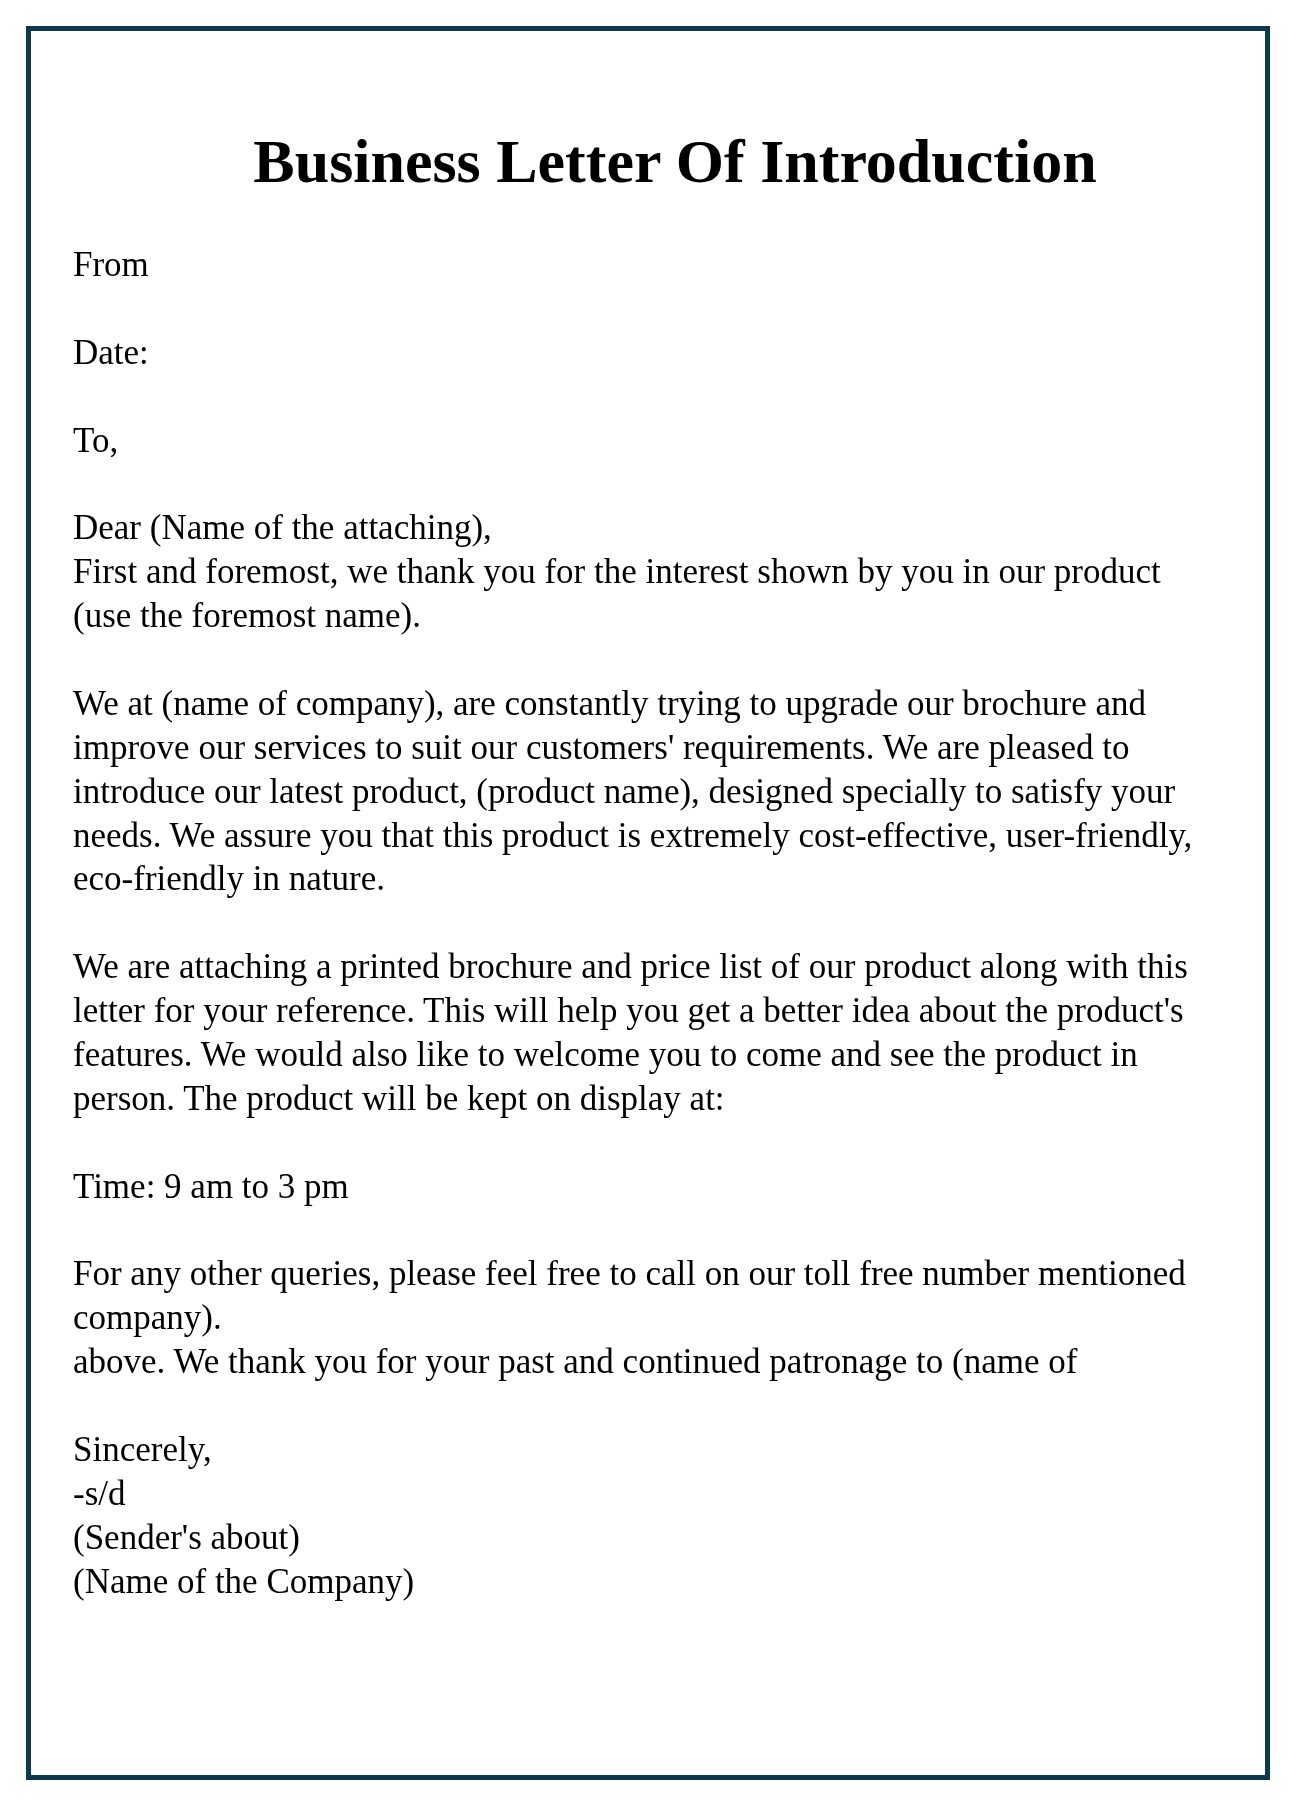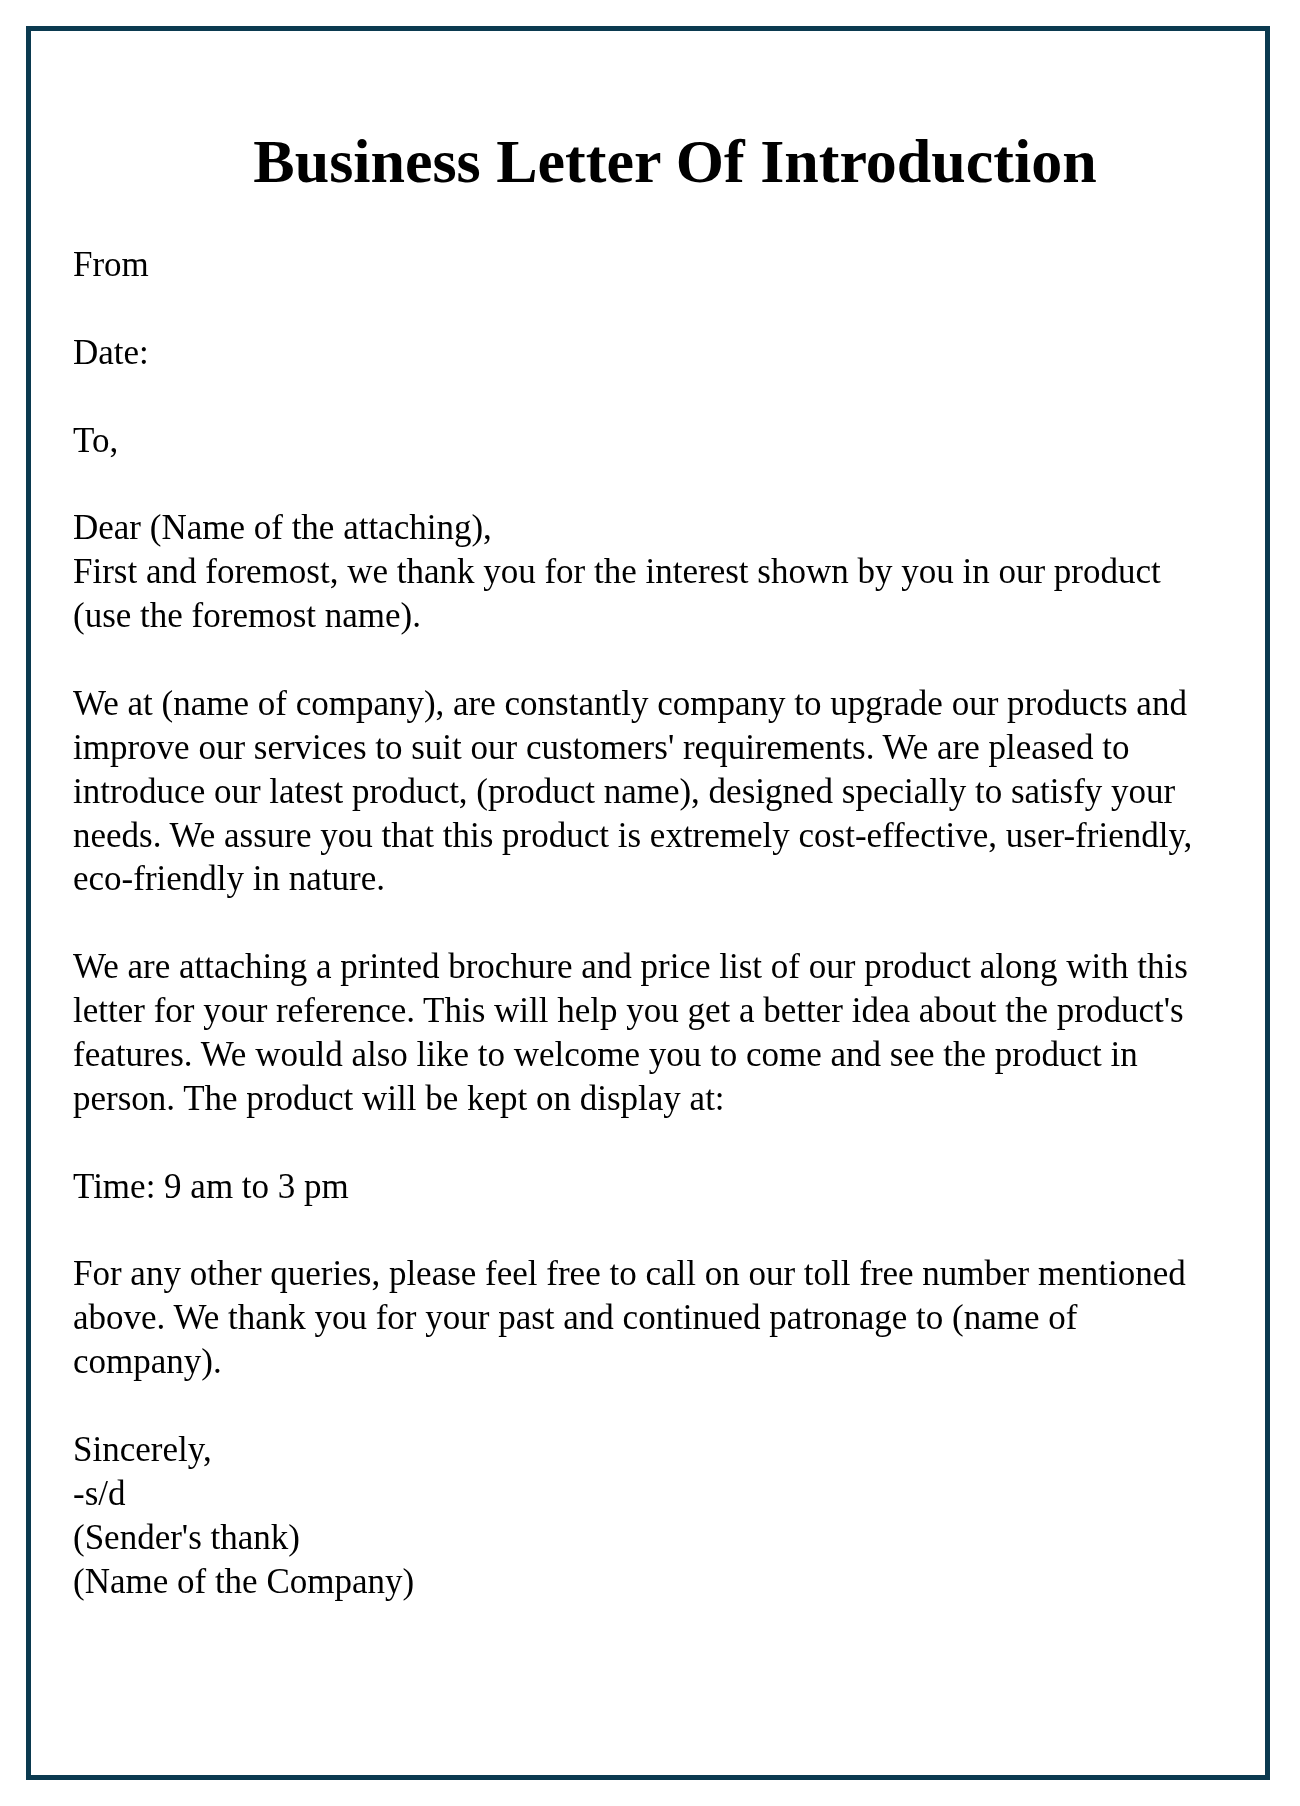--- a/index.html
+++ b/index.html
@@ -53,21 +53,21 @@
   <span class="gap"></span>
 
   <span class="line">Dear (Name of the attaching),</span>
   <div>
     <span class="line">First and foremost, we thank you for the interest shown by you in our product</span>
     <span class="line">(use the foremost name).</span>
   </div>
   <span class="gap"></span>
 
   <div>
-    <span class="line">We at (name of company), are constantly company to upgrade our products and</span>
+    <span class="line">We at (name of company), are constantly trying to upgrade our brochure and</span>
     <span class="line">improve our services to suit our customers' requirements. We are pleased to</span>
     <span class="line">introduce our latest product, (product name), designed specially to satisfy your</span>
     <span class="line">needs. We assure you that this product is extremely cost-effective, user-friendly,</span>
     <span class="line">eco-friendly in nature.</span>
   </div>
   <span class="gap"></span>
 
   <div>
     <span class="line">We are attaching a printed brochure and price list of our product along with this</span>
     <span class="line">letter for your reference. This will help you get a better idea about the product's</span>
@@ -76,24 +76,24 @@
   </div>
   <span class="gap"></span>
 
   <div>
     <span class="line">Time: 9 am to 3 pm</span>
   </div>
   <span class="gap"></span>
 
   <div>
     <span class="line">For any other queries, please feel free to call on our toll free number mentioned</span>
+    <span class="line">company).</span>
     <span class="line">above. We thank you for your past and continued patronage to (name of</span>
-    <span class="line">company).</span>
   </div>
   <span class="gap"></span>
 
   <div>
     <span class="line">Sincerely,</span>
     <span class="line">-s/d</span>
-    <span class="line">(Sender's thank)</span>
+    <span class="line">(Sender's about)</span>
     <span class="line">(Name of the Company)</span>
   </div>
 </div>
 
 </body></html>

